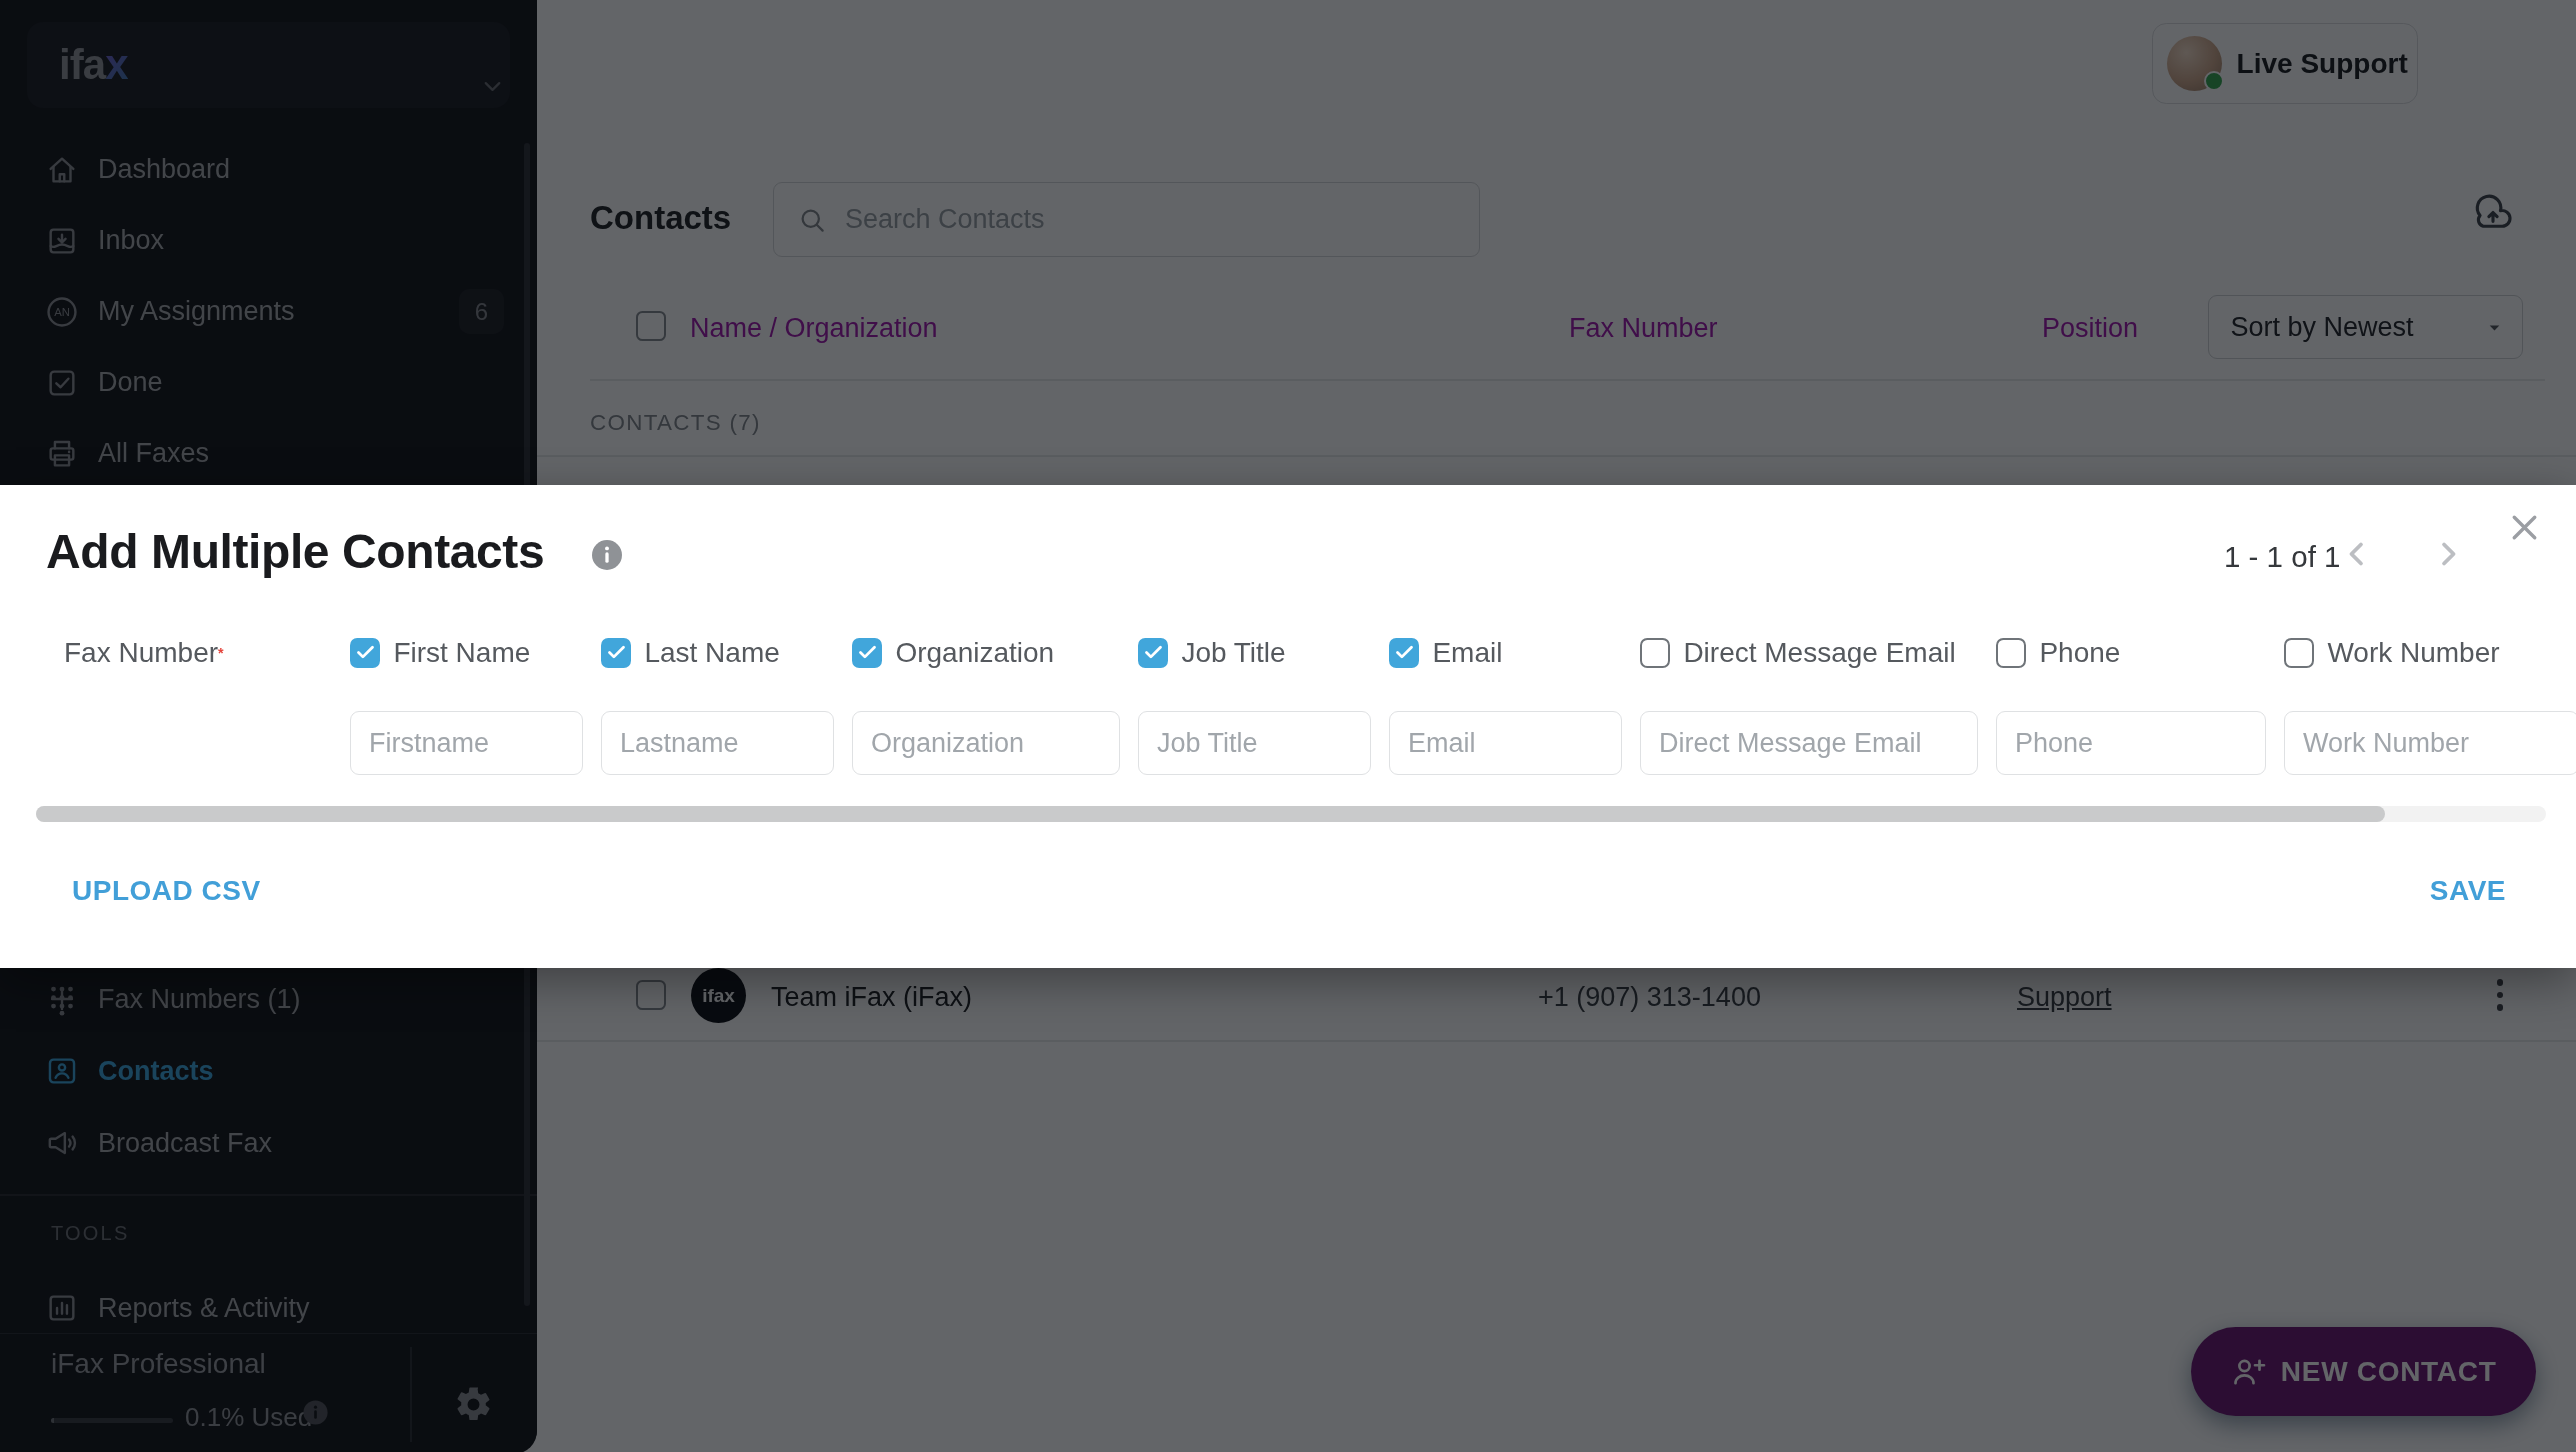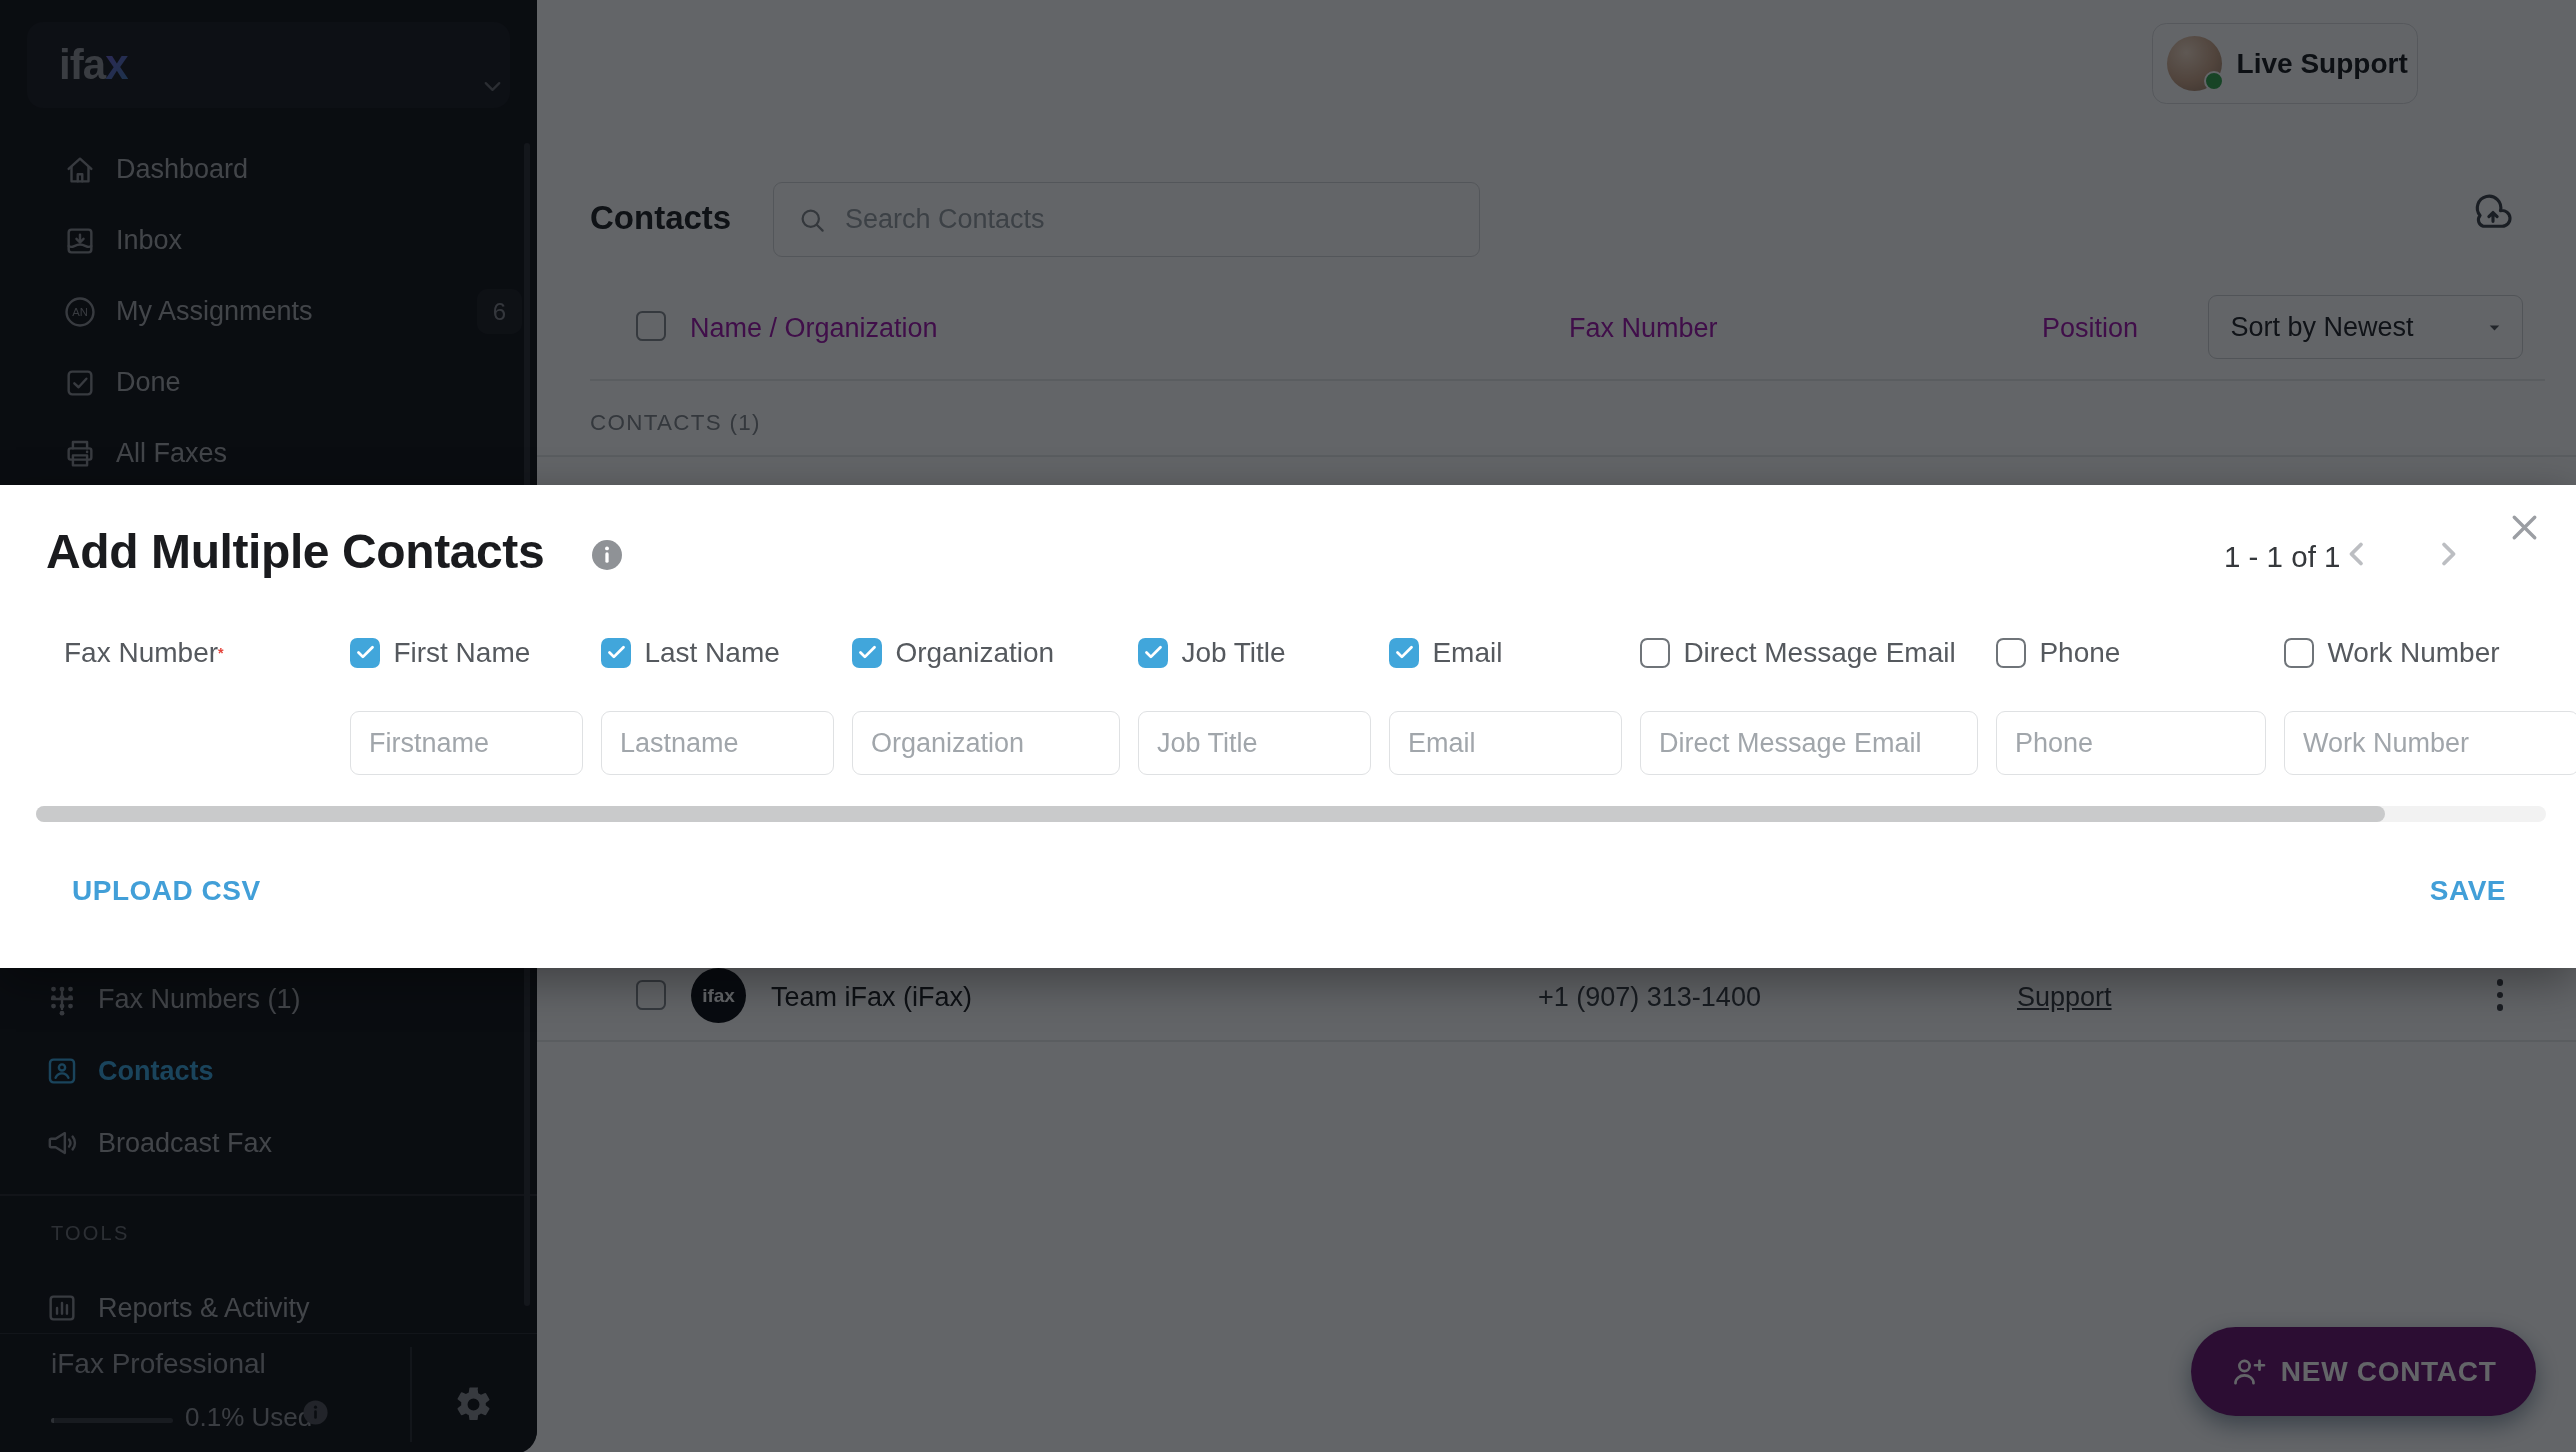--- a/index.html
+++ b/index.html
@@ -149,21 +149,21 @@
   <div class="abs th" style="left:2042px;top:313px;">Position</div>
   <div class="abs sort-box">
     <span>Sort by Newest</span>
     <span class="icn caret">
         <svg viewBox="0 0 24 24" fill="currentColor">
           <path d="M7 10l5 5 5-5z"></path>
         </svg>
       </span>
   </div>
   <div class="abs rule" style="left:590px;top:379px;width:1955px;"></div>
-  <div class="abs section-label">CONTACTS (1)</div>
+  <div class="abs section-label">CONTACTS (7)</div>
   <div class="abs rule" style="left:537px;top:455px;width:2039px;"></div>
 
   <div>
     <div class="abs hdr-check row-check"></div>
     <div class="abs avatar">ifax</div>
     <div class="abs cell" style="left:771px;top:982px;color:#202327;">Team iFax (iFax)</div>
     <div class="abs cell" style="left:1538px;top:982px;">+1 (907) 313-1400</div>
     <div class="abs cell" style="left:2017px;top:982px;text-decoration:underline;">Support</div>
     <div class="abs kebab">
         <i></i>
@@ -186,21 +186,21 @@
 
   <div class="abs sidebar">
     <div class="logo-card">
       <span class="logo-text"><span>ifa</span><b>x</b></span>
       <span class="icn logo-chev">
           <svg viewBox="0 0 24 24" fill="none" stroke="currentColor" stroke-width="2" stroke-linecap="round" stroke-linejoin="round">
             <polyline points="6 9 12 15 18 9"></polyline>
           </svg>
         </span>
     </div>
-    <div class="nav" id="nav-top" style="top:134px;padding-left:18px;">
+    <div class="nav" id="nav-top" style="top:134px;">
         <div class="nav-item">
           <span class="icn">
             <svg viewBox="0 0 24 24" fill="none" stroke="currentColor" stroke-width="1.7" stroke-linecap="round" stroke-linejoin="round">
               <path d="M4 11.2 12 4l8 7.2"></path>
               <path d="M6 9.8V20h12V9.8"></path>
               <path d="M10.4 20v-5h3.2v5"></path>
             </svg>
           </span>
           <span class="lbl">Dashboard</span>
         </div>

